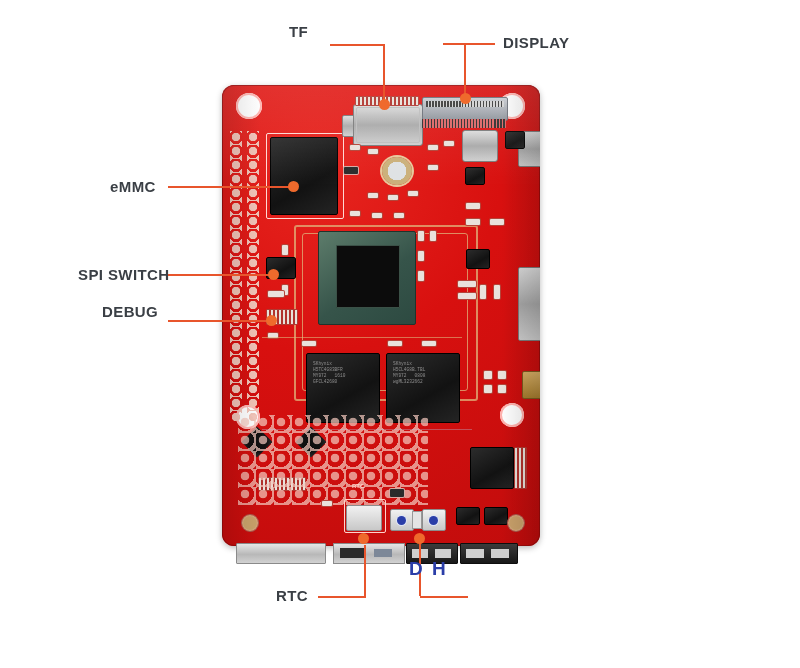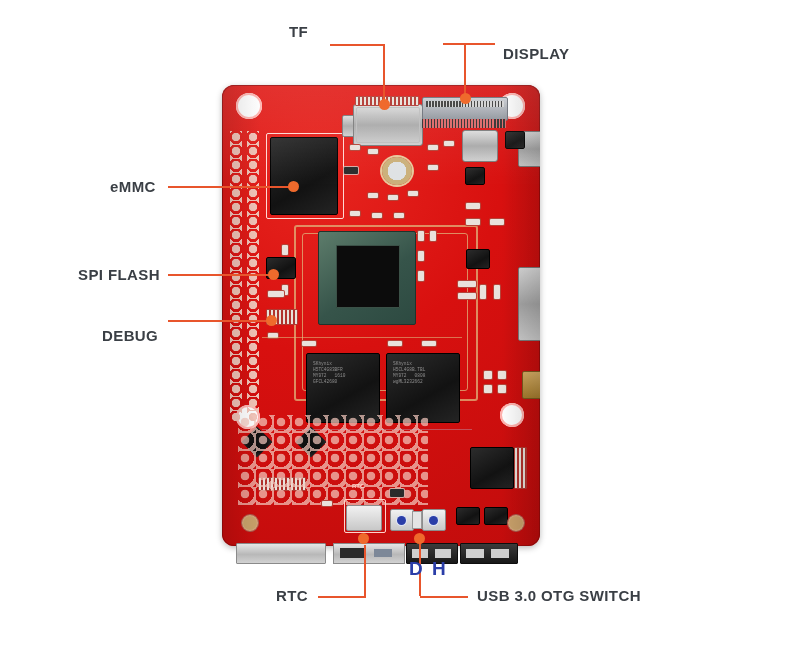--- a/index.html
+++ b/index.html
@@ -229,43 +229,42 @@
   <div class="conn-dark" style="left:460px;top:543px;width:56px;height:19px;">
     <div style="position:absolute;left:5px;top:5px;width:18px;height:9px;background:#cfcfcf;"></div>
     <div style="position:absolute;left:30px;top:5px;width:18px;height:9px;background:#cfcfcf;"></div>
   </div>
 
   <div class="label" style="left:289px;top:24px;">TF</div>
   <div class="lead h" style="left:330px;top:44px;width:55px;"></div>
   <div class="lead v" style="left:383px;top:44px;height:56px;"></div>
   <div class="dot" style="left:379px;top:99px;"></div>
 
-  <div class="label" style="left:503px;top:46px;">DISPLAY</div>
+  <div class="label" style="left:503px;top:35px;">DISPLAY</div>
   <div class="lead h" style="left:443px;top:43px;width:52px;"></div>
   <div class="lead v" style="left:464px;top:43px;height:52px;"></div>
   <div class="dot" style="left:460px;top:93px;"></div>
 
   <div class="label" style="left:110px;top:179px;">eMMC</div>
   <div class="lead h" style="left:168px;top:186px;width:126px;"></div>
   <div class="dot" style="left:288px;top:181px;"></div>
 
-  <div class="label" style="left:78px;top:267px;">SPI FLASH</div>
+  <div class="label" style="left:78px;top:267px;">SPI SWITCH</div>
   <div class="lead h" style="left:168px;top:274px;width:104px;"></div>
   <div class="dot" style="left:268px;top:269px;"></div>
 
-  <div class="label" style="left:102px;top:328px;">DEBUG</div>
+  <div class="label" style="left:102px;top:304px;">DEBUG</div>
   <div class="lead h" style="left:168px;top:320px;width:102px;"></div>
   <div class="dot" style="left:266px;top:315px;"></div>
 
   <div class="label" style="left:276px;top:588px;">RTC</div>
   <div class="lead h" style="left:318px;top:596px;width:48px;"></div>
   <div class="lead v" style="left:364px;top:545px;height:51px;"></div>
   <div class="dot" style="left:358px;top:533px;"></div>
 
-  <div class="label" style="left:477px;top:588px;">USB 3.0 OTG SWITCH</div>
   <div class="lead h" style="left:420px;top:596px;width:48px;"></div>
   <div class="lead v" style="left:419px;top:543px;height:53px;"></div>
   <div class="dot" style="left:414px;top:533px;"></div>
 
   <div class="label small" style="left:409px;top:559px;">D</div>
   <div class="label small" style="left:432px;top:559px;">H</div>
 
 </div>
 
 </body></html>

